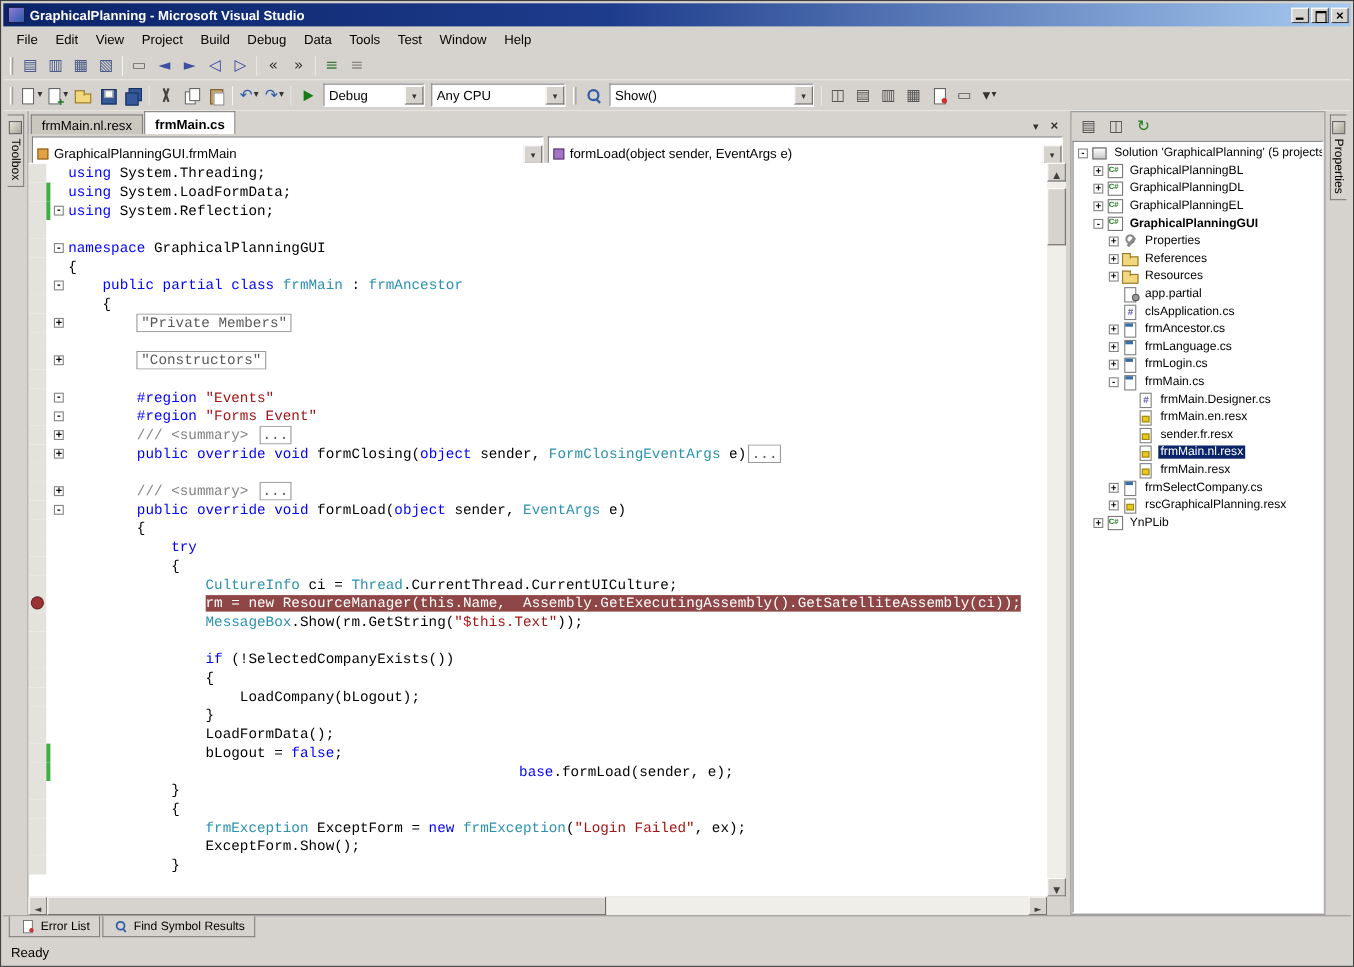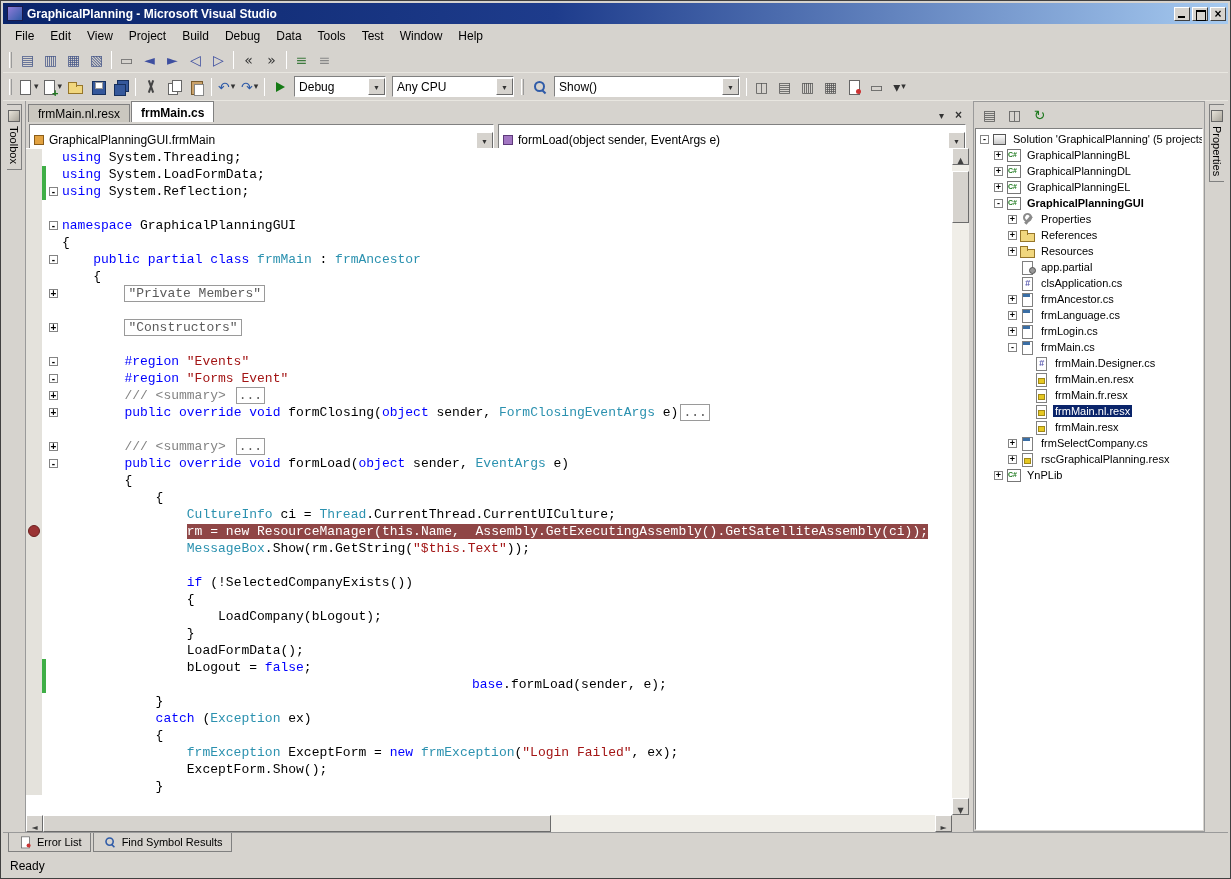--- a/index.html
+++ b/index.html
@@ -485,20 +485,26 @@
             <div class="cl">
               <div class="clm"></div>
               <div class="clg"></div>
               <div class="clo"></div>
               <div class="clt" style="padding-left: 8ch;"><span class="x-p">{</span></div>
             </div>
             <div class="cl">
               <div class="clm"></div>
               <div class="clg"></div>
               <div class="clo"></div>
+              <div class="clt" style="padding-left: 12ch;"><span class="x-k">try</span></div>
+            </div>
+            <div class="cl">
+              <div class="clm"></div>
+              <div class="clg"></div>
+              <div class="clo"></div>
               <div class="clt" style="padding-left: 12ch;"><span class="x-p">{</span></div>
             </div>
             <div class="cl">
               <div class="clm"></div>
               <div class="clg"></div>
               <div class="clo"></div>
               <div class="clt" style="padding-left: 16ch;"><span class="x-t">CultureInfo</span><span class="x-p"> ci = </span><span class="x-t">Thread</span><span class="x-p">.CurrentThread.CurrentUICulture;</span></div>
             </div>
             <div class="cl">
               <div class="clm">
@@ -560,26 +566,20 @@
               <div class="clm"></div>
               <div class="clg on"></div>
               <div class="clo"></div>
               <div class="clt" style="padding-left: 16ch; text-align: center;"><span class="x-k">base</span><span class="x-p">.formLoad(sender, e);</span></div>
             </div>
             <div class="cl">
               <div class="clm"></div>
               <div class="clg"></div>
               <div class="clo"></div>
               <div class="clt" style="padding-left: 12ch;"><span class="x-p">}</span></div>
-            </div>
-            <div class="cl">
-              <div class="clm"></div>
-              <div class="clg"></div>
-              <div class="clo"></div>
-              <div class="clt" style="padding-left: 12ch;"><span class="x-k">catch</span><span class="x-p"> (</span><span class="x-t">Exception</span><span class="x-p"> ex)</span></div>
             </div>
             <div class="cl">
               <div class="clm"></div>
               <div class="clg"></div>
               <div class="clo"></div>
               <div class="clt" style="padding-left: 12ch;"><span class="x-p">{</span></div>
             </div>
             <div class="cl">
               <div class="clm"></div>
               <div class="clg"></div>
@@ -711,21 +711,21 @@
             <span class="tlabel">frmMain.Designer.cs</span>
           </div>
           <div class="trow" style="padding-left: 46px;">
             <div class="texp-sp"></div>
             <div class="ti ti-page ti-resx"></div>
             <span class="tlabel">frmMain.en.resx</span>
           </div>
           <div class="trow" style="padding-left: 46px;">
             <div class="texp-sp"></div>
             <div class="ti ti-page ti-resx"></div>
-            <span class="tlabel">frmMain.fr.resx</span>
+            <span class="tlabel">sender.fr.resx</span>
           </div>
           <div class="trow sel" style="padding-left: 46px;">
             <div class="texp-sp"></div>
             <div class="ti ti-page ti-resx"></div>
             <span class="tlabel">frmMain.nl.resx</span>
           </div>
           <div class="trow" style="padding-left: 46px;">
             <div class="texp-sp"></div>
             <div class="ti ti-page ti-resx"></div>
             <span class="tlabel">frmMain.resx</span>

